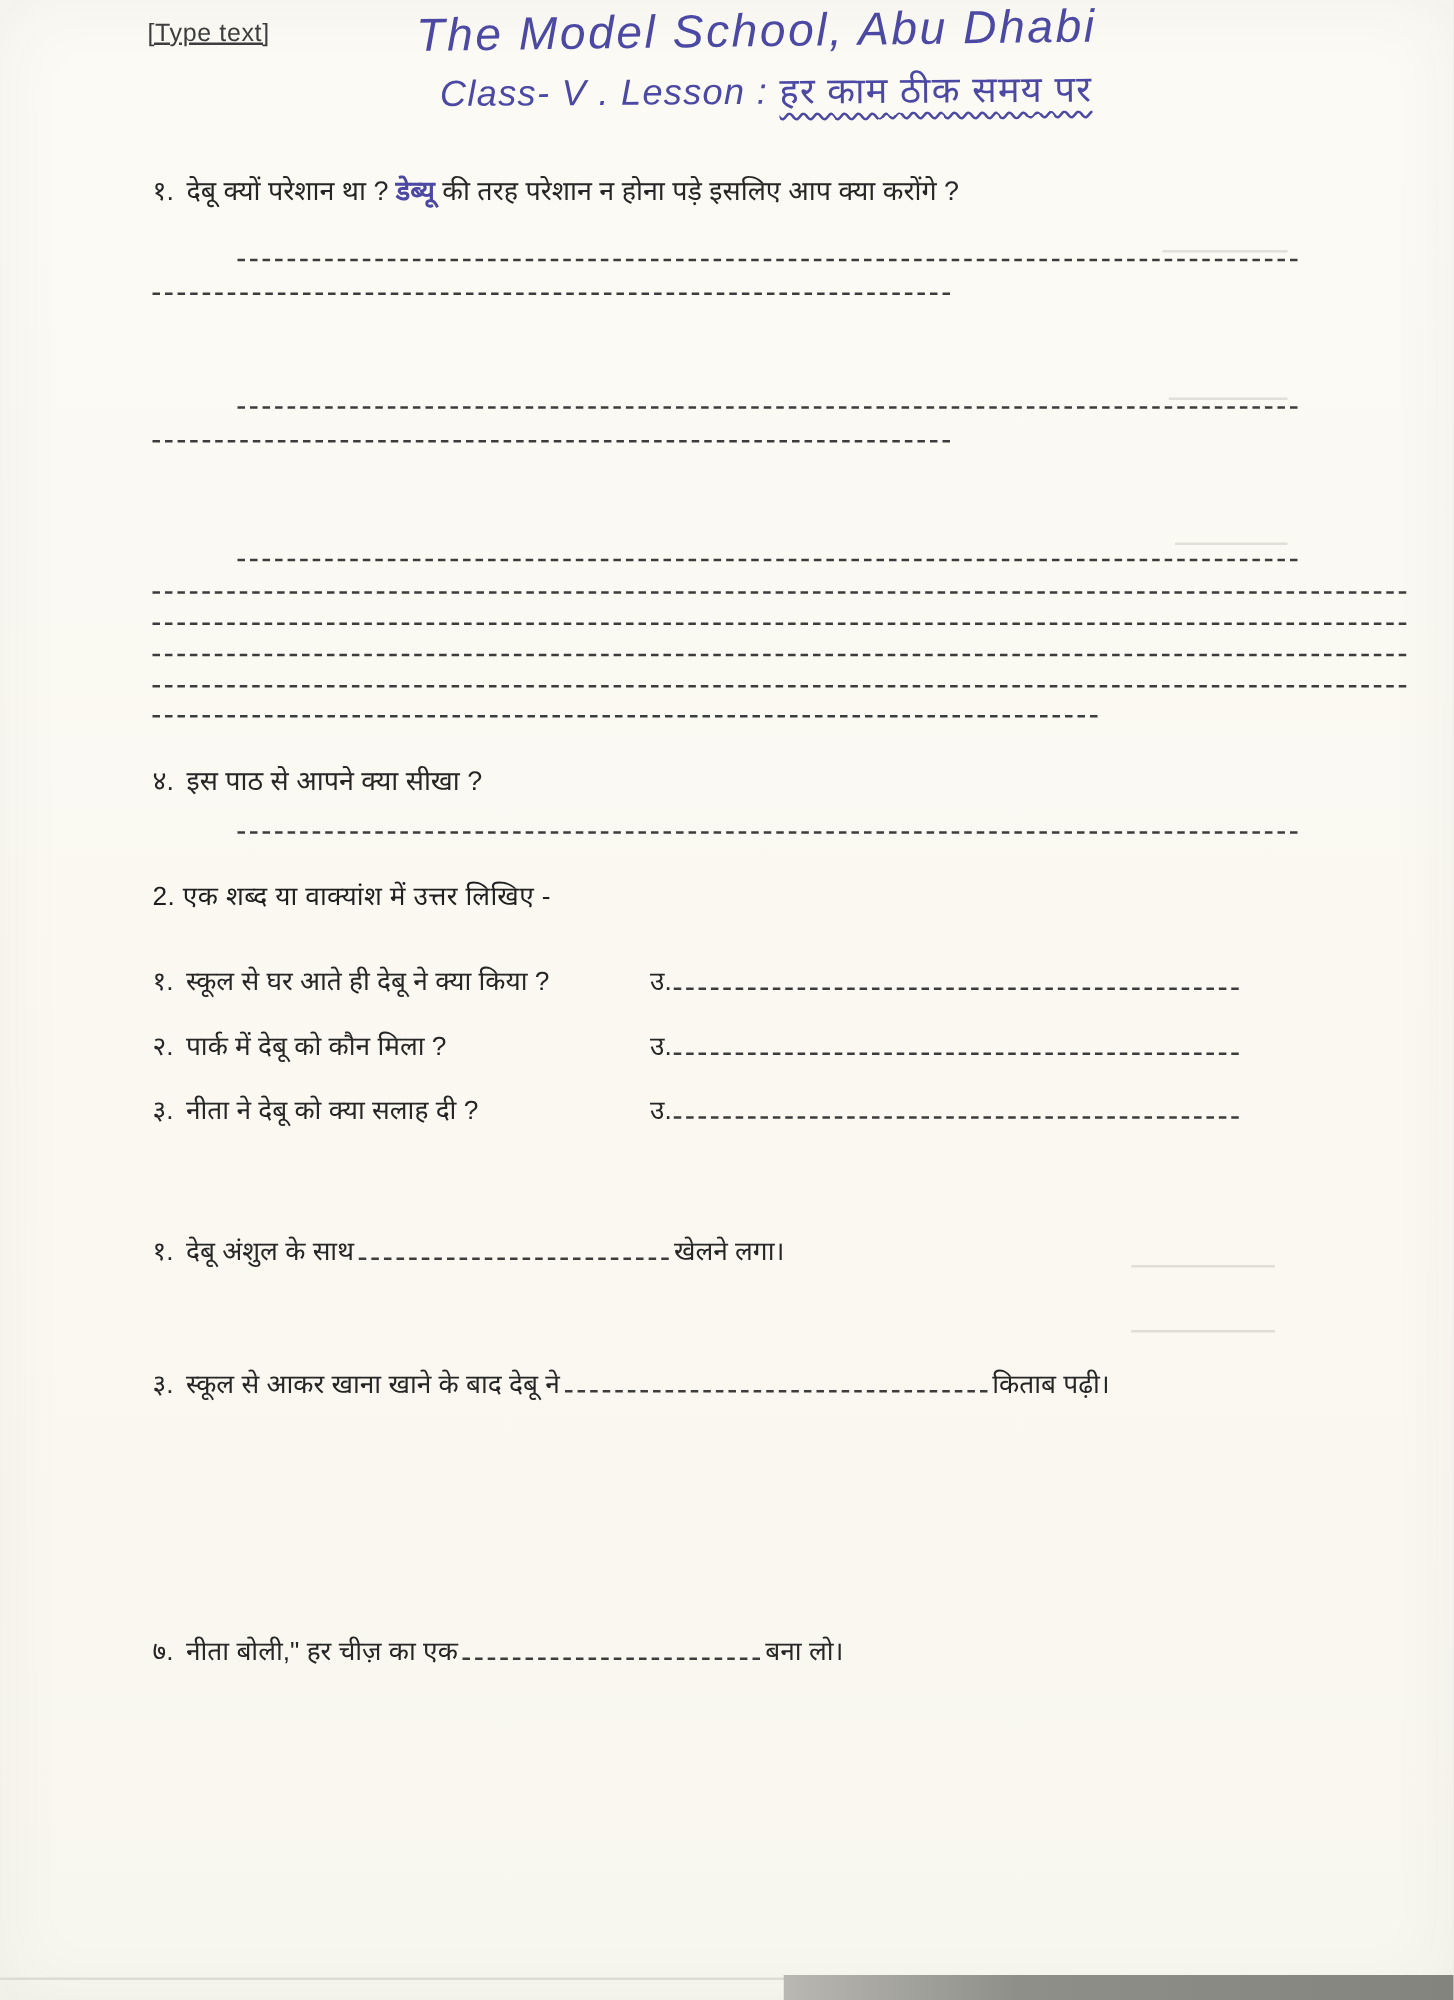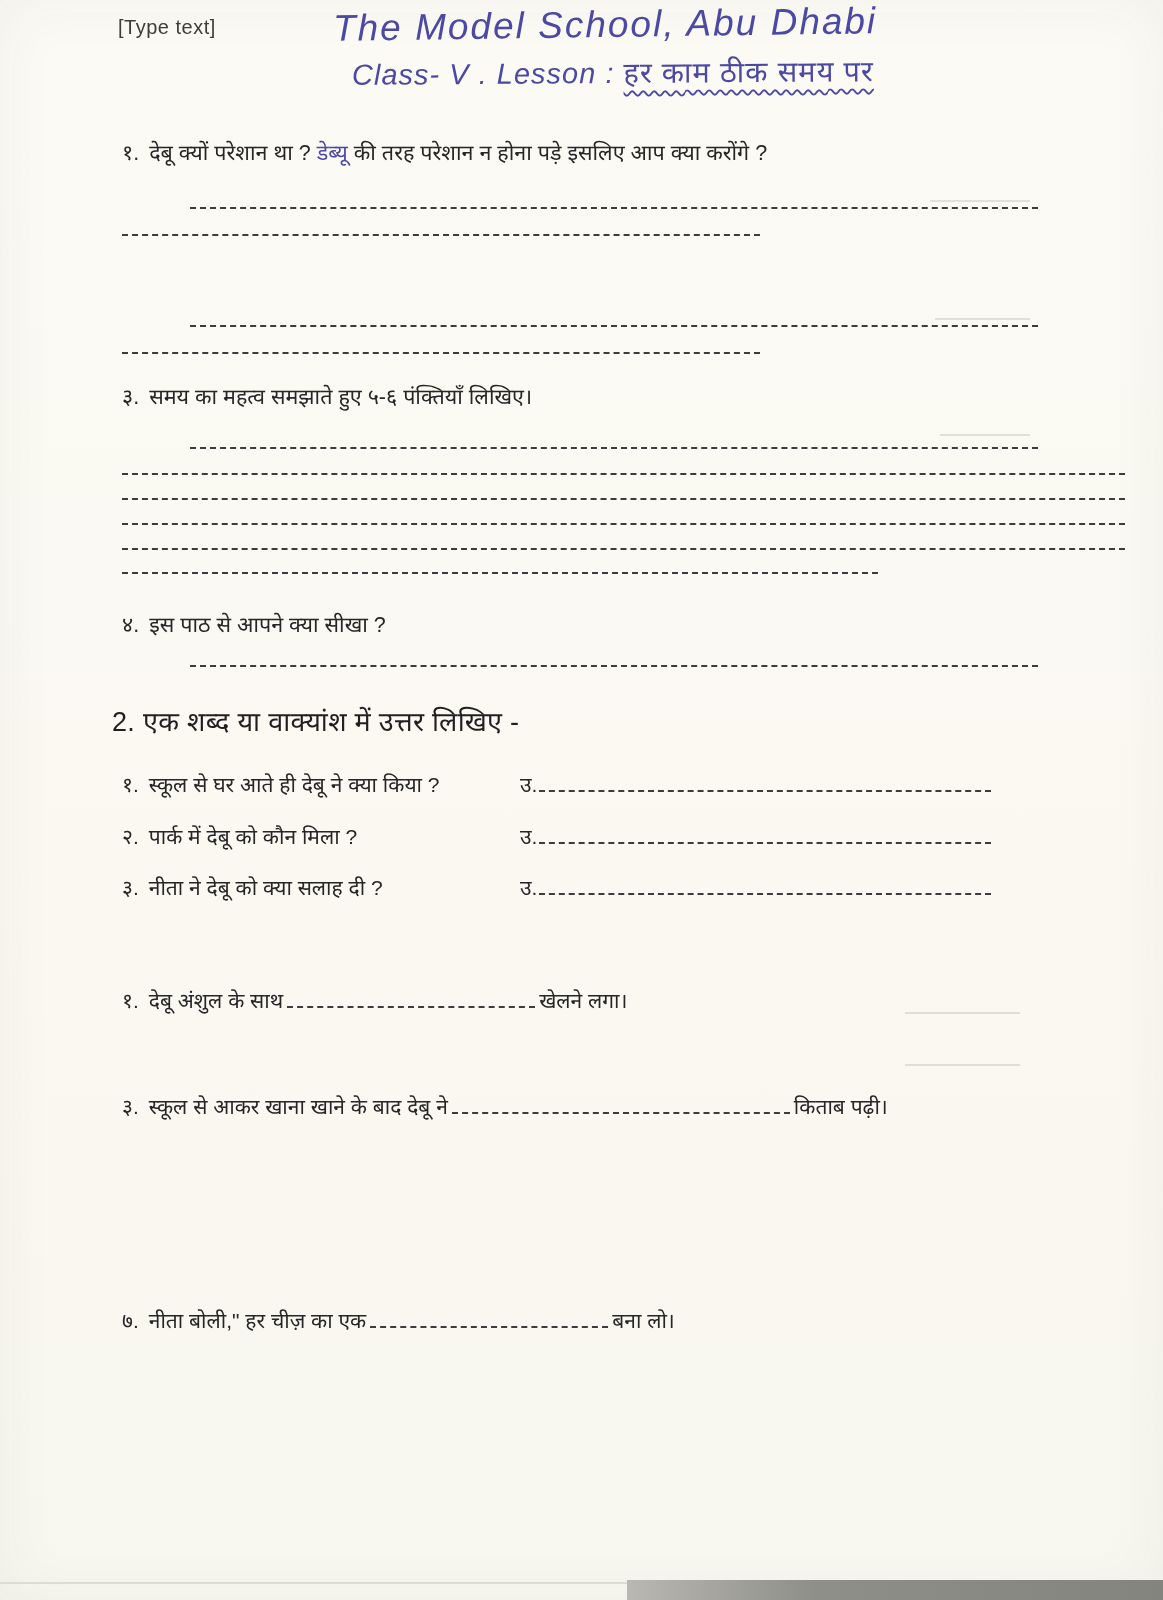--- a/index.html
+++ b/index.html
@@ -8,21 +8,21 @@
     width:1163px; height:1600px;
     margin:0 auto;
     background:linear-gradient(180deg,#fbfaf4 0%,#faf8f1 60%,#f8f7ef 100%);
     font-family:"Liberation Sans", sans-serif;
     color:#262626;
     overflow:hidden;
     box-shadow:inset 0 0 60px rgba(60,60,50,0.05);
   }
   .type-text {
     position:absolute; left:118px; top:16px;
-    font-size:20px; color:#3d3d3d; letter-spacing:0.5px;
+    font-size:20px; color:#3d3d3d; letter-spacing:0.5px;text-decoration:underline;
   }
   .hw { color:#4c49a4; font-style:italic; }
   .school {
     position:absolute; left:333px; top:4px;
     font-size:37px; letter-spacing:2px;
     transform:rotate(-0.8deg);
   }
   .classline {
     position:absolute; left:352px; top:52px;
     font-size:29px; letter-spacing:1px;
@@ -32,28 +32,28 @@
     font-style:normal;
     text-decoration:underline wavy #4c49a4 2px;
     text-underline-offset:7px;
     padding-bottom:3px;
   }
   .q {
     position:absolute; left:122px; width:1010px;
     font-size:21.5px; line-height:1.4; color:#262626;
   }
   .qlabel { margin-right:10px; }
-  .blue-ink { color:#4c49a4; font-weight:normal; }
+  .blue-ink { color:#4c49a4; font-weight:bold; }
   .dline {
     position:absolute; height:0;
     border-bottom:2px dashed #3c3c3c;
   }
   .sh {
-    position:absolute; left:112px;
-    font-size:27px; color:#1f1f1f; letter-spacing:0.3px;
+    position:absolute; left:122px;
+    font-size:21px; color:#1f1f1f; letter-spacing:0.3px;
   }
   .s2row, .s3row {
     position:absolute; left:122px; width:1010px;
     font-size:21px; color:#262626; white-space:nowrap;
   }
   .s2a { position:absolute; left:398px; top:0; }
   .blank {
     display:inline-block; height:8px;
     border-bottom:2px dashed #3c3c3c;
     vertical-align:baseline;
@@ -88,23 +88,20 @@
 
   <div class="q" style="top:138px">
     <span class="qlabel">१.</span><span>देबू क्यों परेशान था ? </span><span class="blue-ink">डेब्यू</span><span> की तरह परेशान न होना पड़े इसलिए आप क्या करोंगे ?</span>
   </div>
   <div class="dline" style="top:207px;left:190px;width:848px"></div>
   <div class="dline" style="top:234px;left:122px;width:638px"></div>
 
   <div class="dline" style="top:325px;left:190px;width:848px"></div>
   <div class="dline" style="top:352px;left:122px;width:638px"></div>
 
-  <div class="q" style="top:382px">
-    <span class="qlabel">३.</span><span>समय का महत्व समझाते हुए ५-६ पंक्तियाँ लिखिए।</span>
-  </div>
   <div class="dline" style="top:447px;left:190px;width:848px"></div>
   <div class="dline" style="top:473px;left:122px;width:1003px"></div>
   <div class="dline" style="top:498px;left:122px;width:1003px"></div>
   <div class="dline" style="top:523px;left:122px;width:1003px"></div>
   <div class="dline" style="top:548px;left:122px;width:1003px"></div>
   <div class="dline" style="top:572px;left:122px;width:756px"></div>
 
   <div class="q" style="top:610px">
     <span class="qlabel">४.</span><span>इस पाठ से आपने क्या सीखा ?</span>
   </div>

